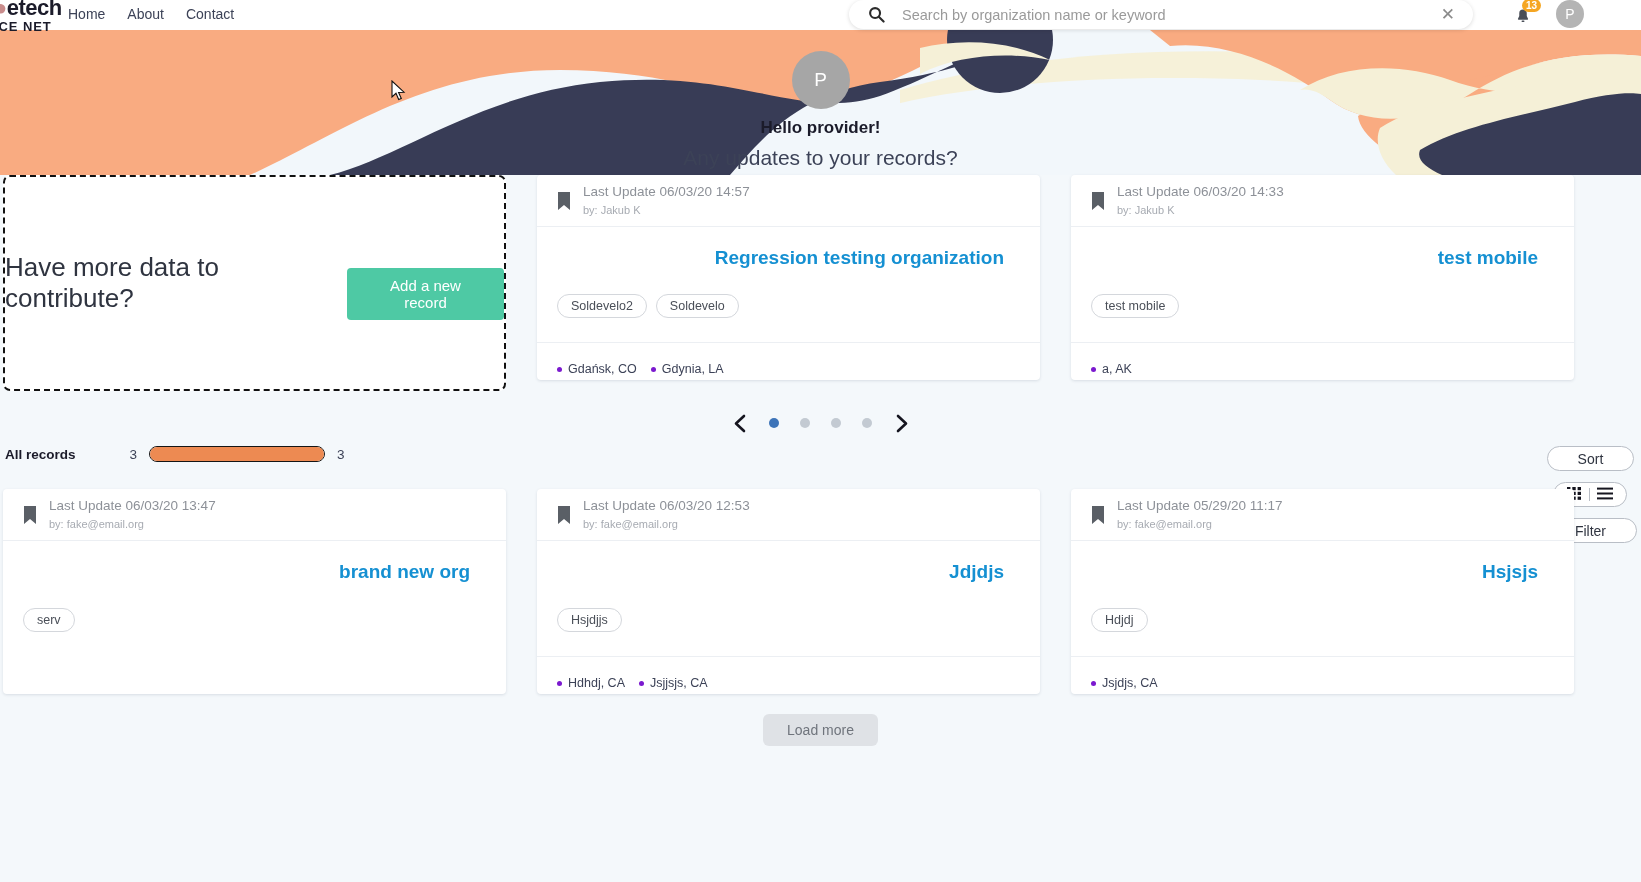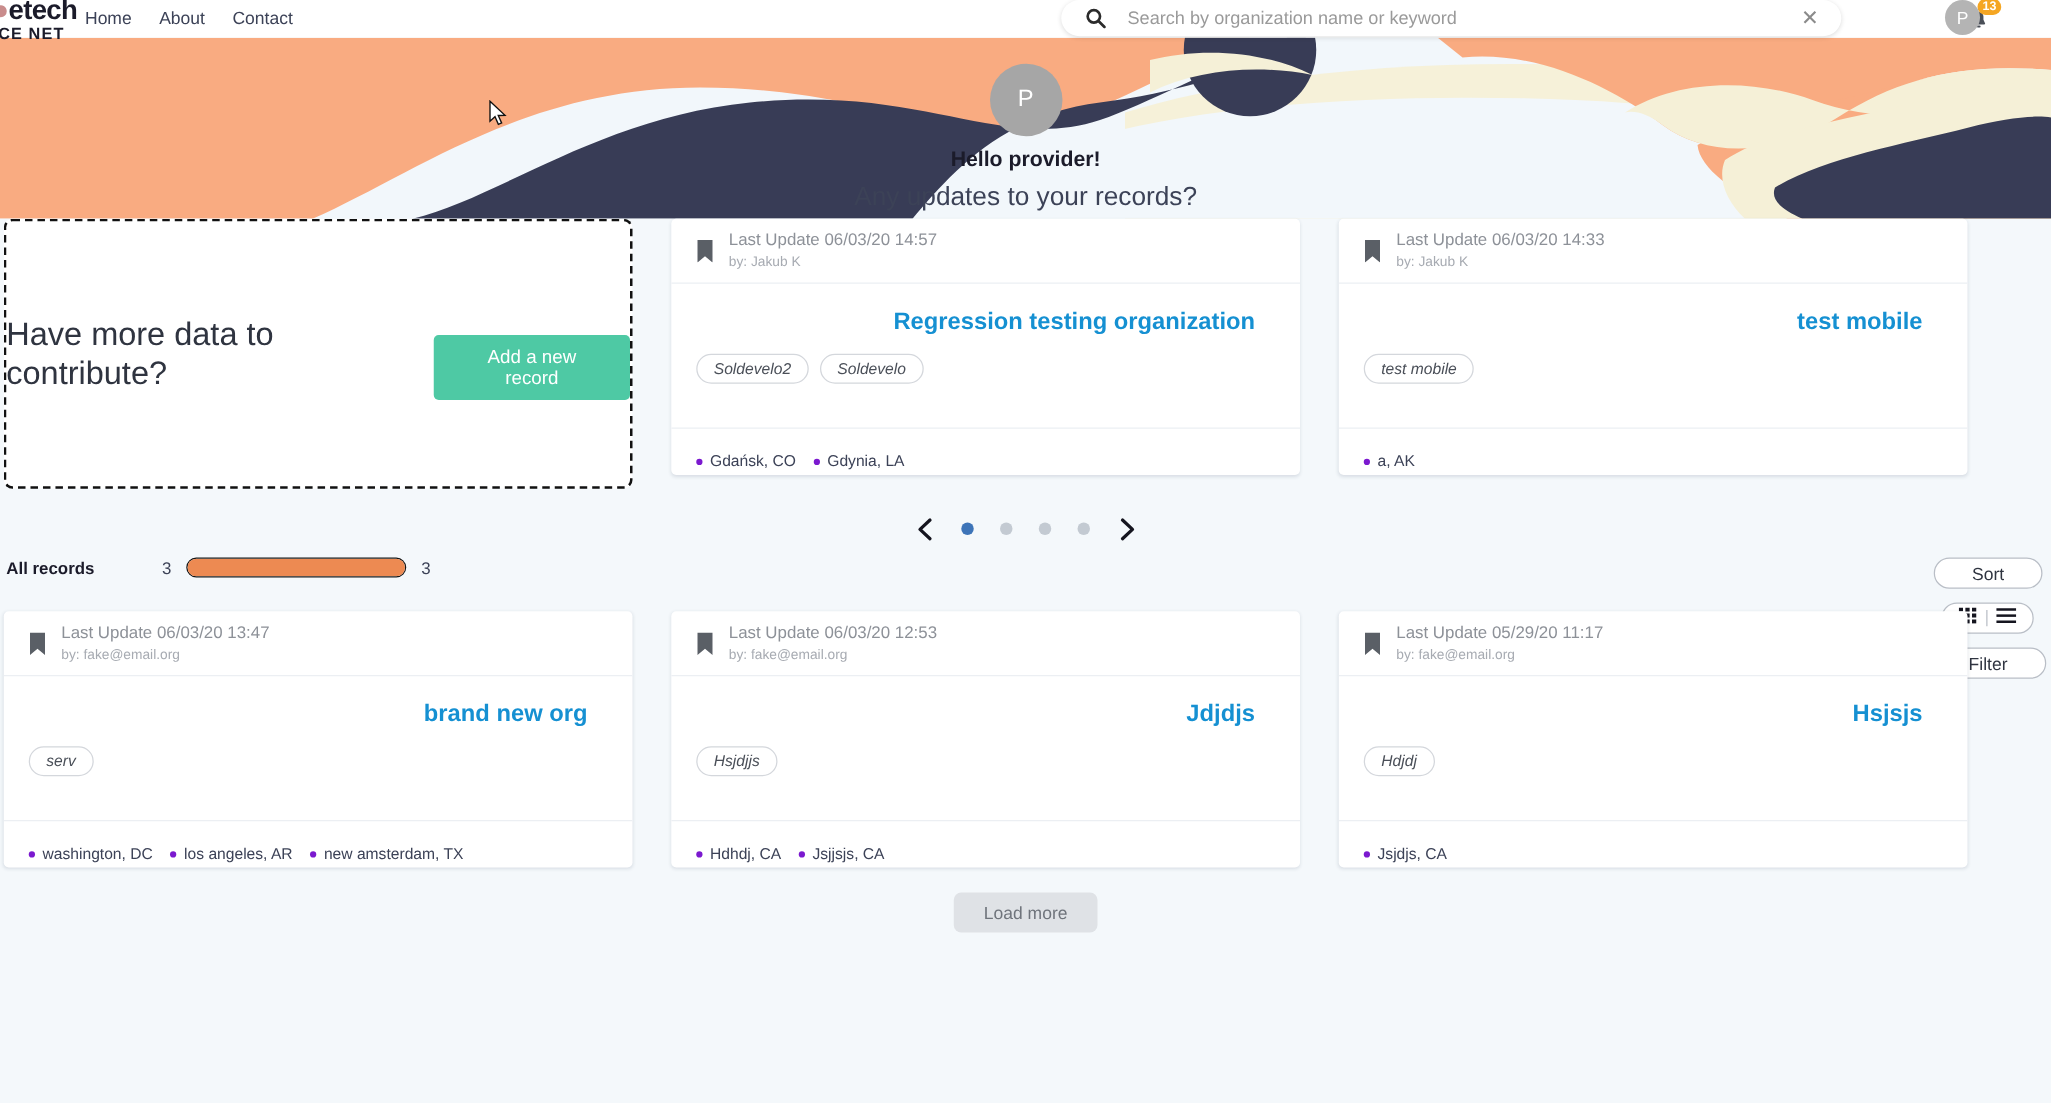--- a/index.html
+++ b/index.html
@@ -54,21 +54,21 @@
     font-family: "Liberation Sans", sans-serif;
     font-size: 14.5px; color: #333;
     margin-left: 17px; flex: 1;
   }
   .search-input::placeholder { color: #9a9a9a; }
   .search-clear {
     margin-right: 18px; font-size: 17px; color: #8b8b8b;
     cursor: pointer; line-height: 1;
   }
   .bell-wrap {
-    position: absolute; left: 1572px; top: 3px;
+    position: absolute; left: 1512px; top: 3px;
     width: 26px; height: 26px;
   }
   .badge {
     position: absolute; left: 10px; top: -4px;
     background: #f5a623; color: #fff;
     font-size: 10px; font-weight: bold;
     border-radius: 9px; padding: 1px 4px 1px 4px;
     min-width: 17px; text-align: center;
   }
   .avatar-sm {
@@ -145,21 +145,21 @@
     border-bottom: 1px solid #eceff3;
   }
   .bookmark-icon { margin-right: 12px; display: flex; align-items: center; }
   .rc-upd { font-size: 13.5px; color: #8d9198; line-height: 1.25; }
   .rc-by { font-size: 11px; color: #a7abb2; line-height: 1.3; margin-top: 2px; }
   .rcard-body { flex: 1; padding: 20px 36px 0 20px; text-align: right; }
   .rc-title {
     font-size: 19px; font-weight: bold; color: #1590d2;
     text-decoration: none; cursor: pointer;
   }
-  .tag-row { margin-top: 14px; display: flex; gap: 9px; flex-wrap: wrap; font-style: italic; }
+  .tag-row { margin-top: 25px; display: flex; gap: 9px; flex-wrap: wrap; }
   .tag {
     border: 1px solid #d4d7dc; border-radius: 14px;
     font-size: 12.5px; color: #4a4f58;
     padding: 4px 13px; background: #fff; white-space: nowrap;
   }
   .rcard-foot {
     height: 38px; display: flex; align-items: center;
     padding-left: 20px; gap: 14px;
     border-top: 1px solid #eceff3;
   }
@@ -434,25 +434,20 @@
         <div class="rc-upd">Last Update 06/03/20 13:47</div>
         <div class="rc-by">by: fake@email.org</div>
       </div>
     </div>
     <div class="rcard-body">
       <a class="rc-title" href="#">brand new org</a>
       <div class="tag-row">
         <span class="tag">serv</span>
       </div>
     </div>
-    <div class="rcard-foot">
-      <span class="loc">washington, DC</span>
-      <span class="loc">los angeles, AR</span>
-      <span class="loc">new amsterdam, TX</span>
-    </div>
   </div>
 
   <div class="rcard" style="position:absolute;left:537px;top:0;width:503px;height:205px;">
     <div class="rcard-head">
       <span class="bookmark-icon">
         <svg width="14" height="18" viewBox="0 0 14 18" fill="#5a5f66">
             <path d="M1 0h12v18l-6-5-6 5z"></path>
           </svg>
       </span>
       <div>

